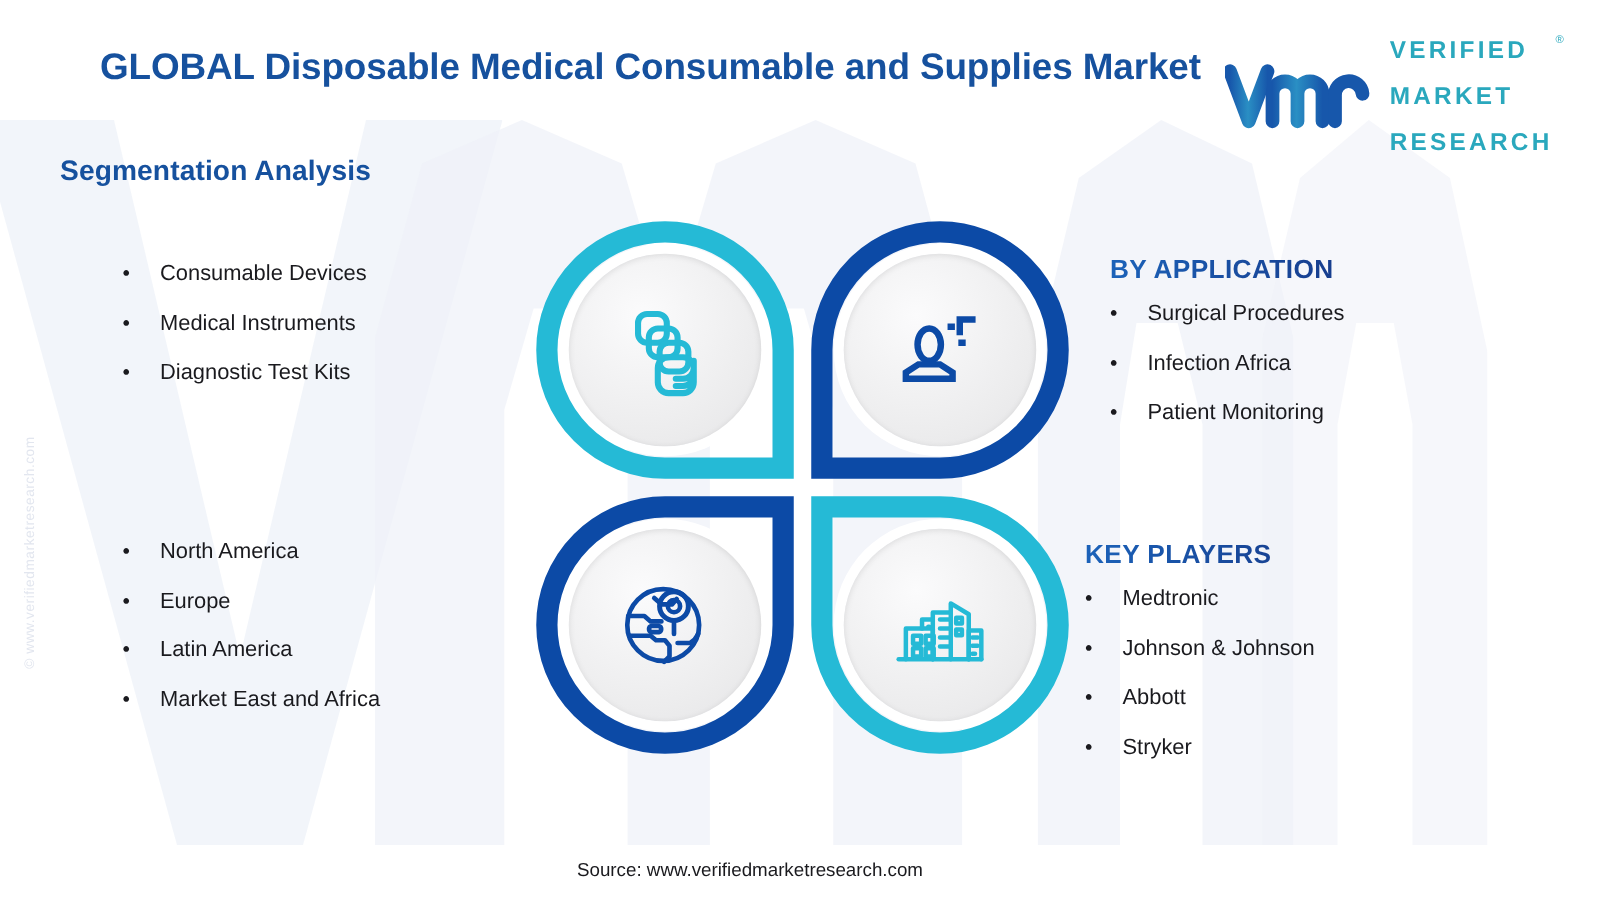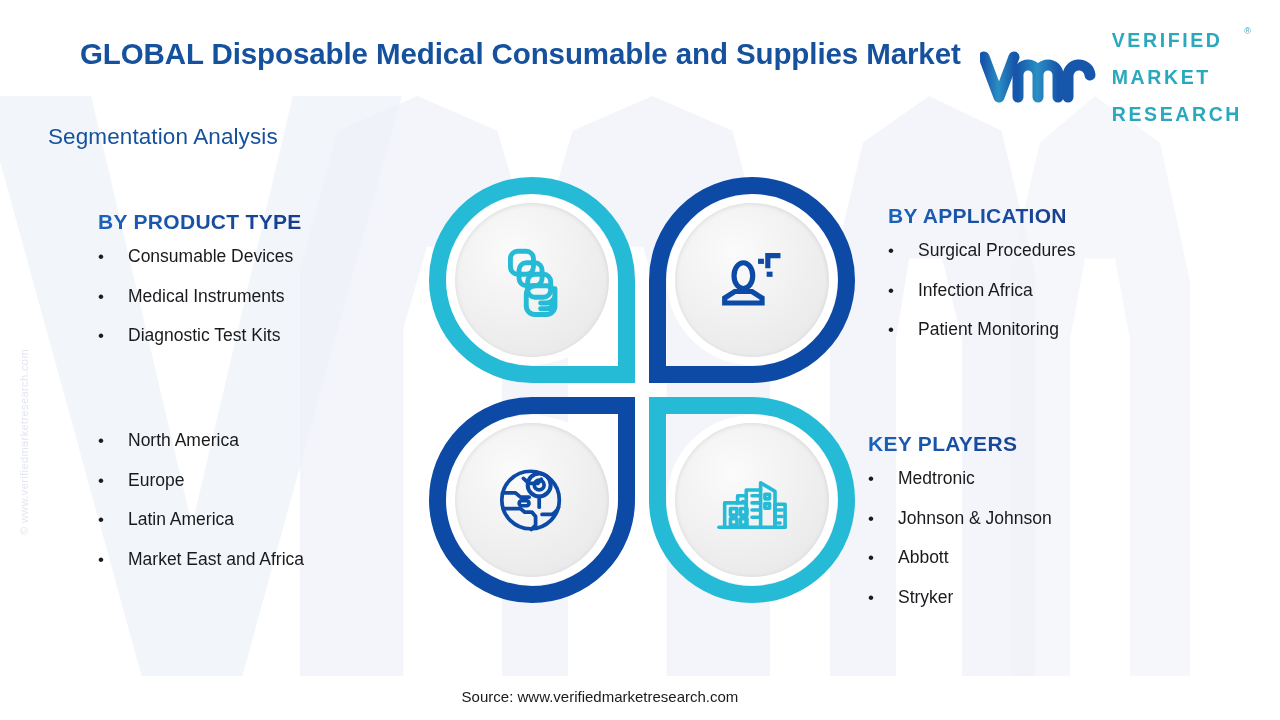--- a/index.html
+++ b/index.html
@@ -97,20 +97,21 @@
     letter-spacing: -0.1px;
     margin-left: 32px;
   }
   .subtitle {
     position: absolute;
     left: 48px;
     top: 124px;
     font-size: 22.5px;
     color: #16519e;
     letter-spacing: .1px;
+    font-weight: bold;
   }
 
   
   .logo {
     position: absolute;
     right: 38px;
     top: 28px;
     display: flex;
     align-items: center;
     gap: 14px;
@@ -258,21 +259,20 @@
       <div class="logo-line">
         <span>VERIFIED</span><span class="logo-reg">®</span>
       </div>
       <div class="logo-line">MARKET</div>
       <div class="logo-line">RESEARCH</div>
     </div>
   </div>
 </div>
 
 <div class="seg seg-product">
-  <div class="seg-title">BY PRODUCT TYPE</div>
   <ul class="seg-list">
     <li>
         <span class="bullet">•</span>
         <span>Consumable Devices</span>
       </li>
     <li>
         <span class="bullet">•</span>
         <span>Medical Instruments</span>
       </li>
     <li>

